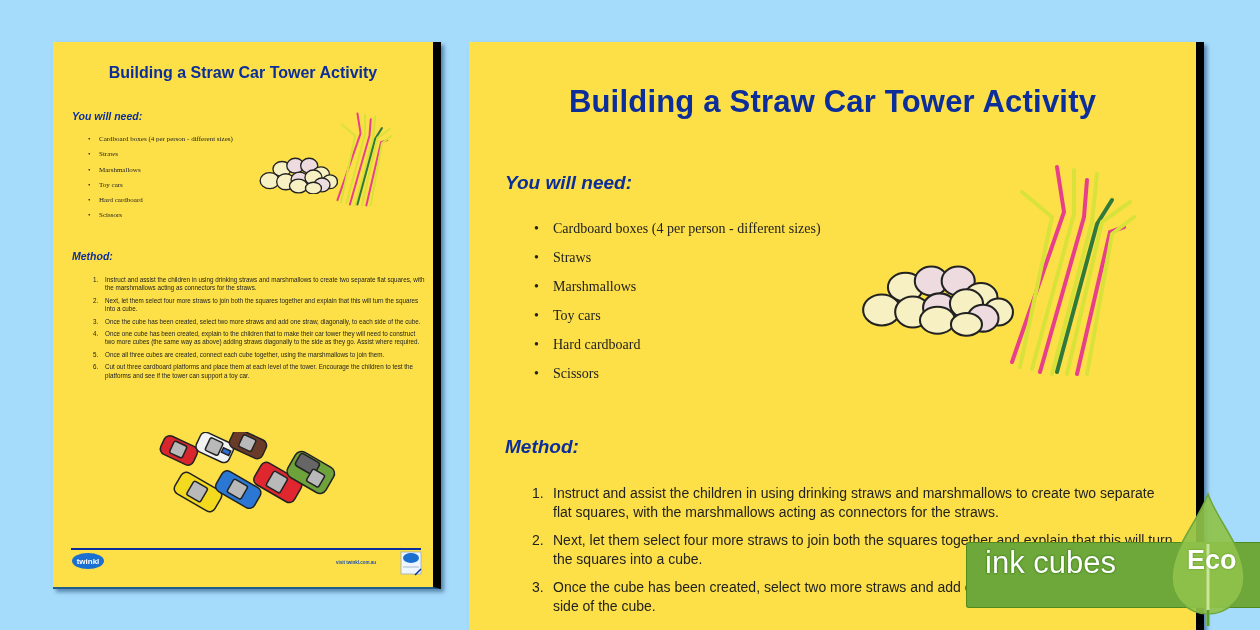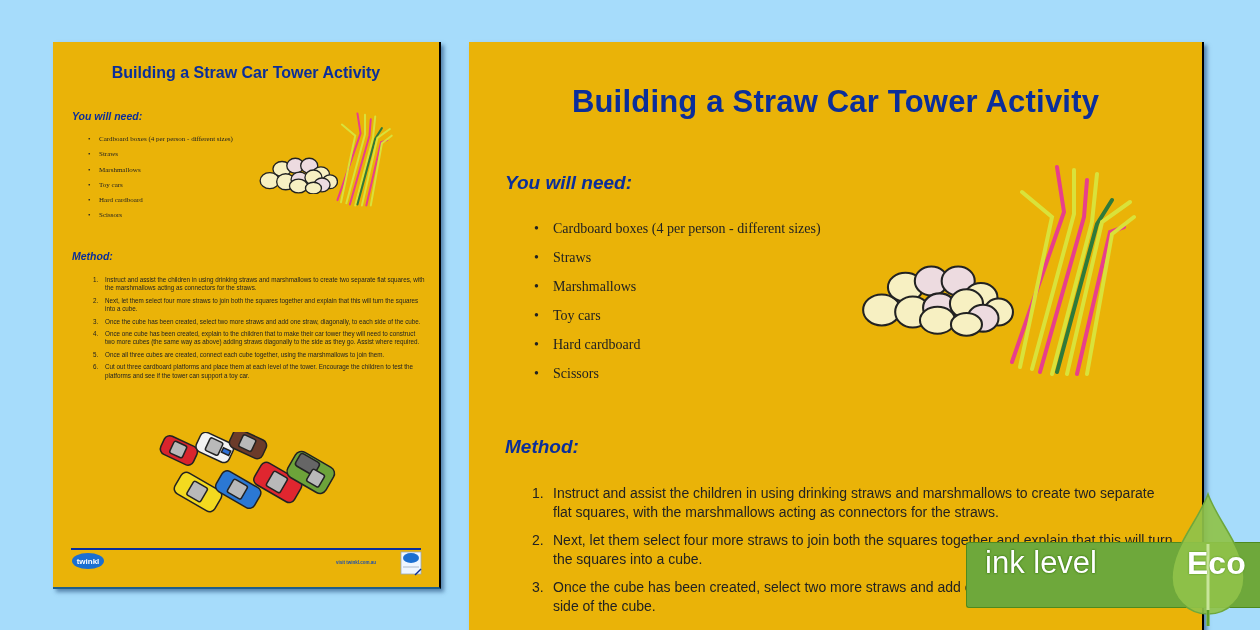--- a/index.html
+++ b/index.html
@@ -4,23 +4,23 @@
   <style>
     * { box-sizing: border-box; margin: 0; padding: 0; }
     html, body { width: 1260px; height: 630px; overflow: hidden; }
     body {
       background: #a6dcfb;
       font-family: "Liberation Sans", sans-serif;
       position: relative;
     }
     .page {
       position: absolute;
-      background: #eab308;
+      background: #fde047;
       box-shadow: 3px 3px 4px rgba(20,60,110,0.55);
-      border-right: 2px solid #000000;
+      border-right: 8px solid #000000;
       border-bottom: 2px solid #1e5e8c;
       overflow: hidden;
     }
     .title { color: #0b2e9a; font-weight: bold; text-align: center; }
     .heading { color: #0b2e9a; font-weight: bold; font-style: italic; }
     .bullets { list-style: none; }
     .bullets li { position: relative; color: #222; font-family: Liberation Serif, serif; }
     .bullets li::before { content: "\2022"; position: absolute; color: #222; }
     .steps { list-style: none; }
     .steps li { position: relative; color: #222; }
@@ -65,21 +65,21 @@
       position: absolute; left: 0; top: 60px; width: 294px; height: 66px;
       background: #6ea83b; border: 1.5px solid #4e8a1e; border-right: none;
       border-radius: 3px 0 0 3px;
     }
     .eco-text {
       position: absolute; left: 19px; top: 63px; color: #ffffff; font-size: 31px;
       text-shadow: 0 0 2px #3d7a12, 0 0 2px #3d7a12;
     }
     .eco-leaf { position: absolute; left: 202px; top: 10px; }
     .eco-word {
-      position: absolute; left: 221px; top: 63px; color: #fff; font-size: 32px; font-weight: bold;
+      position: absolute; left: 221px; top: 63px; color: #fff; font-size: 27px; font-weight: bold;
       text-shadow: 0 0 2px #4a8a1a;
     }
   </style>
 </head>
 <body>
 
 <div class="page" id="thumb">
   <div class="title">Building a Straw Car Tower Activity</div>
   <div class="heading h-need">You will need:</div>
   <ul class="bullets">
@@ -227,20 +227,20 @@
   <div class="heading h-method">Method:</div>
   <ol class="steps">
     <li><span class="num">1.</span><span>Instruct and assist the children in using drinking straws and marshmallows to create two separate flat squares, with the marshmallows acting as connectors for the straws.</span></li>
     <li><span class="num">2.</span><span>Next, let them select four more straws to join both the squares together and explain that this will turn the squares into a cube.</span></li>
     <li><span class="num">3.</span><span>Once the cube has been created, select two more straws and add one straw, diagonally, to each side of the cube.</span></li>
   </ol>
 </div>
 
 <div class="eco">
   <div class="eco-bar"></div>
-  <div class="eco-text">ink level</div>
+  <div class="eco-text">ink cubes</div>
   <svg class="eco-leaf" width="80" height="136" viewBox="0 0 80 136">
     <path d="M40 2 C30 30 4 55 4 86 C4 106 20 122 40 122 C60 122 76 106 76 86 C76 55 50 30 40 2 Z" fill="#8fc24a" fill-opacity="0.92" stroke="#6ea83b" stroke-width="1.5"></path>
     <line x1="40" y1="52" x2="40" y2="134" stroke="#c8e59a" stroke-width="3"></line>
     <line x1="40" y1="118" x2="40" y2="134" stroke="#5ea12a" stroke-width="3"></line>
   </svg>
   <div class="eco-word">Eco</div>
 </div>
 
 </body></html>

